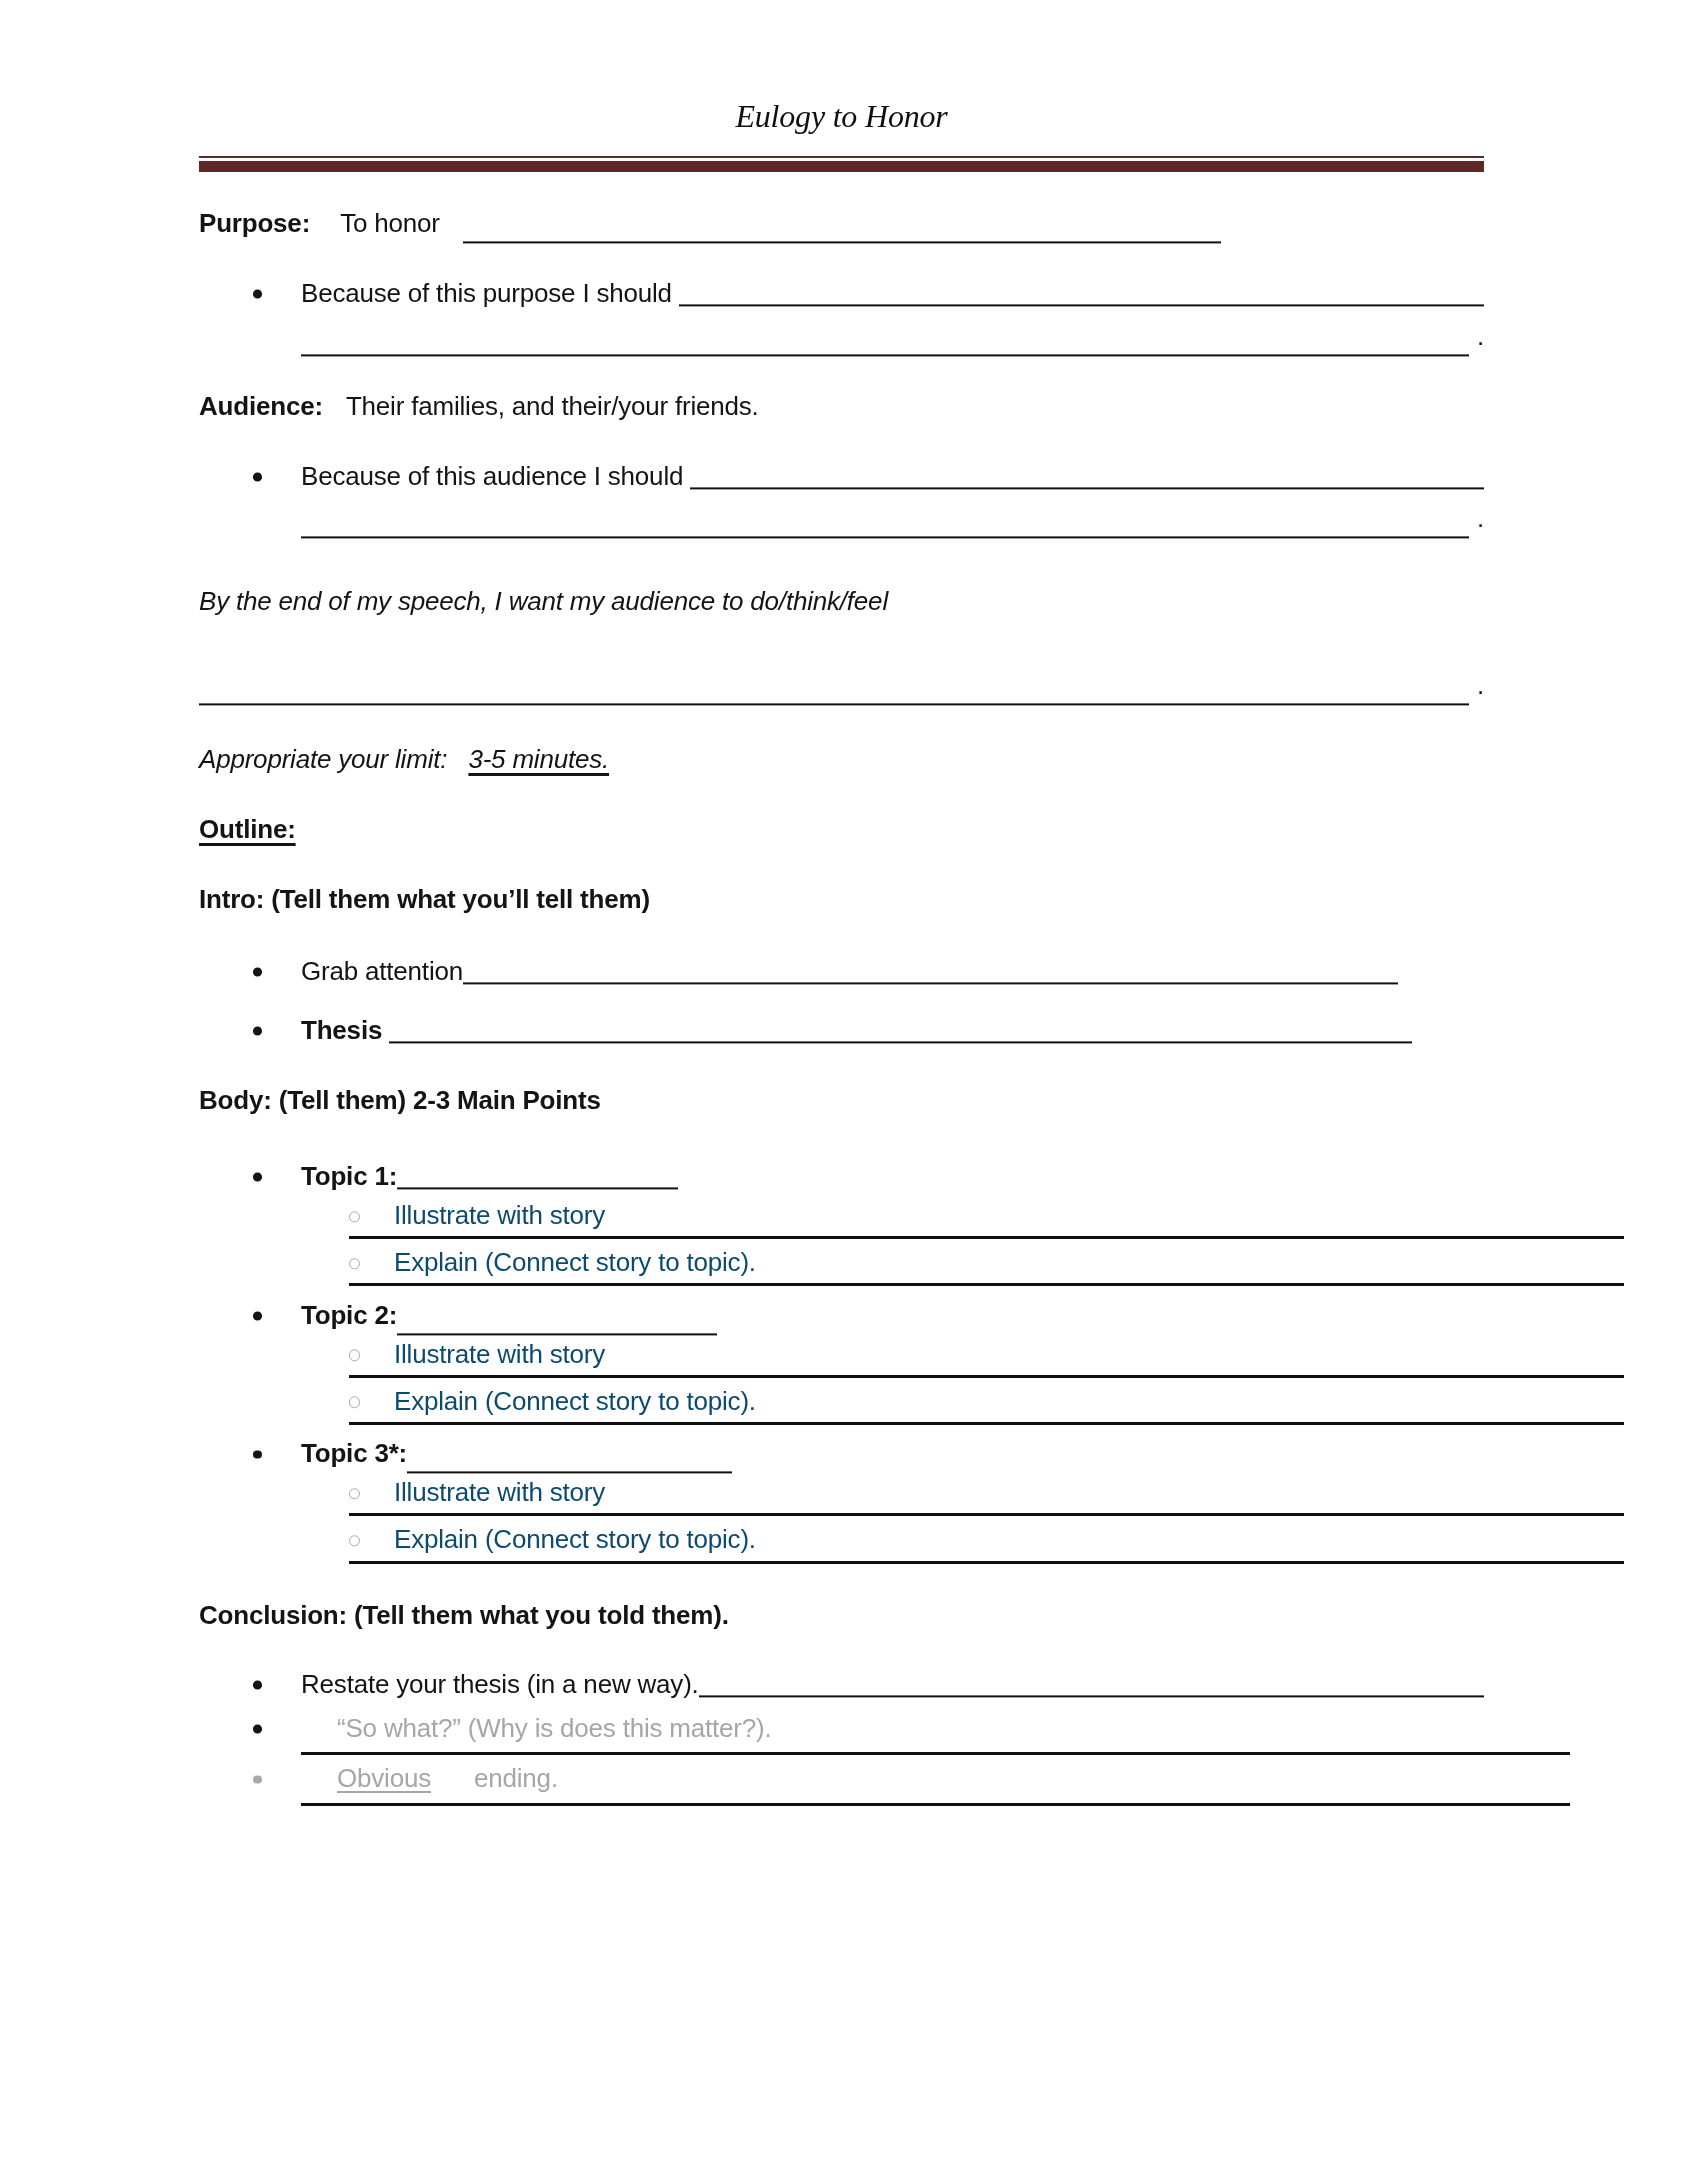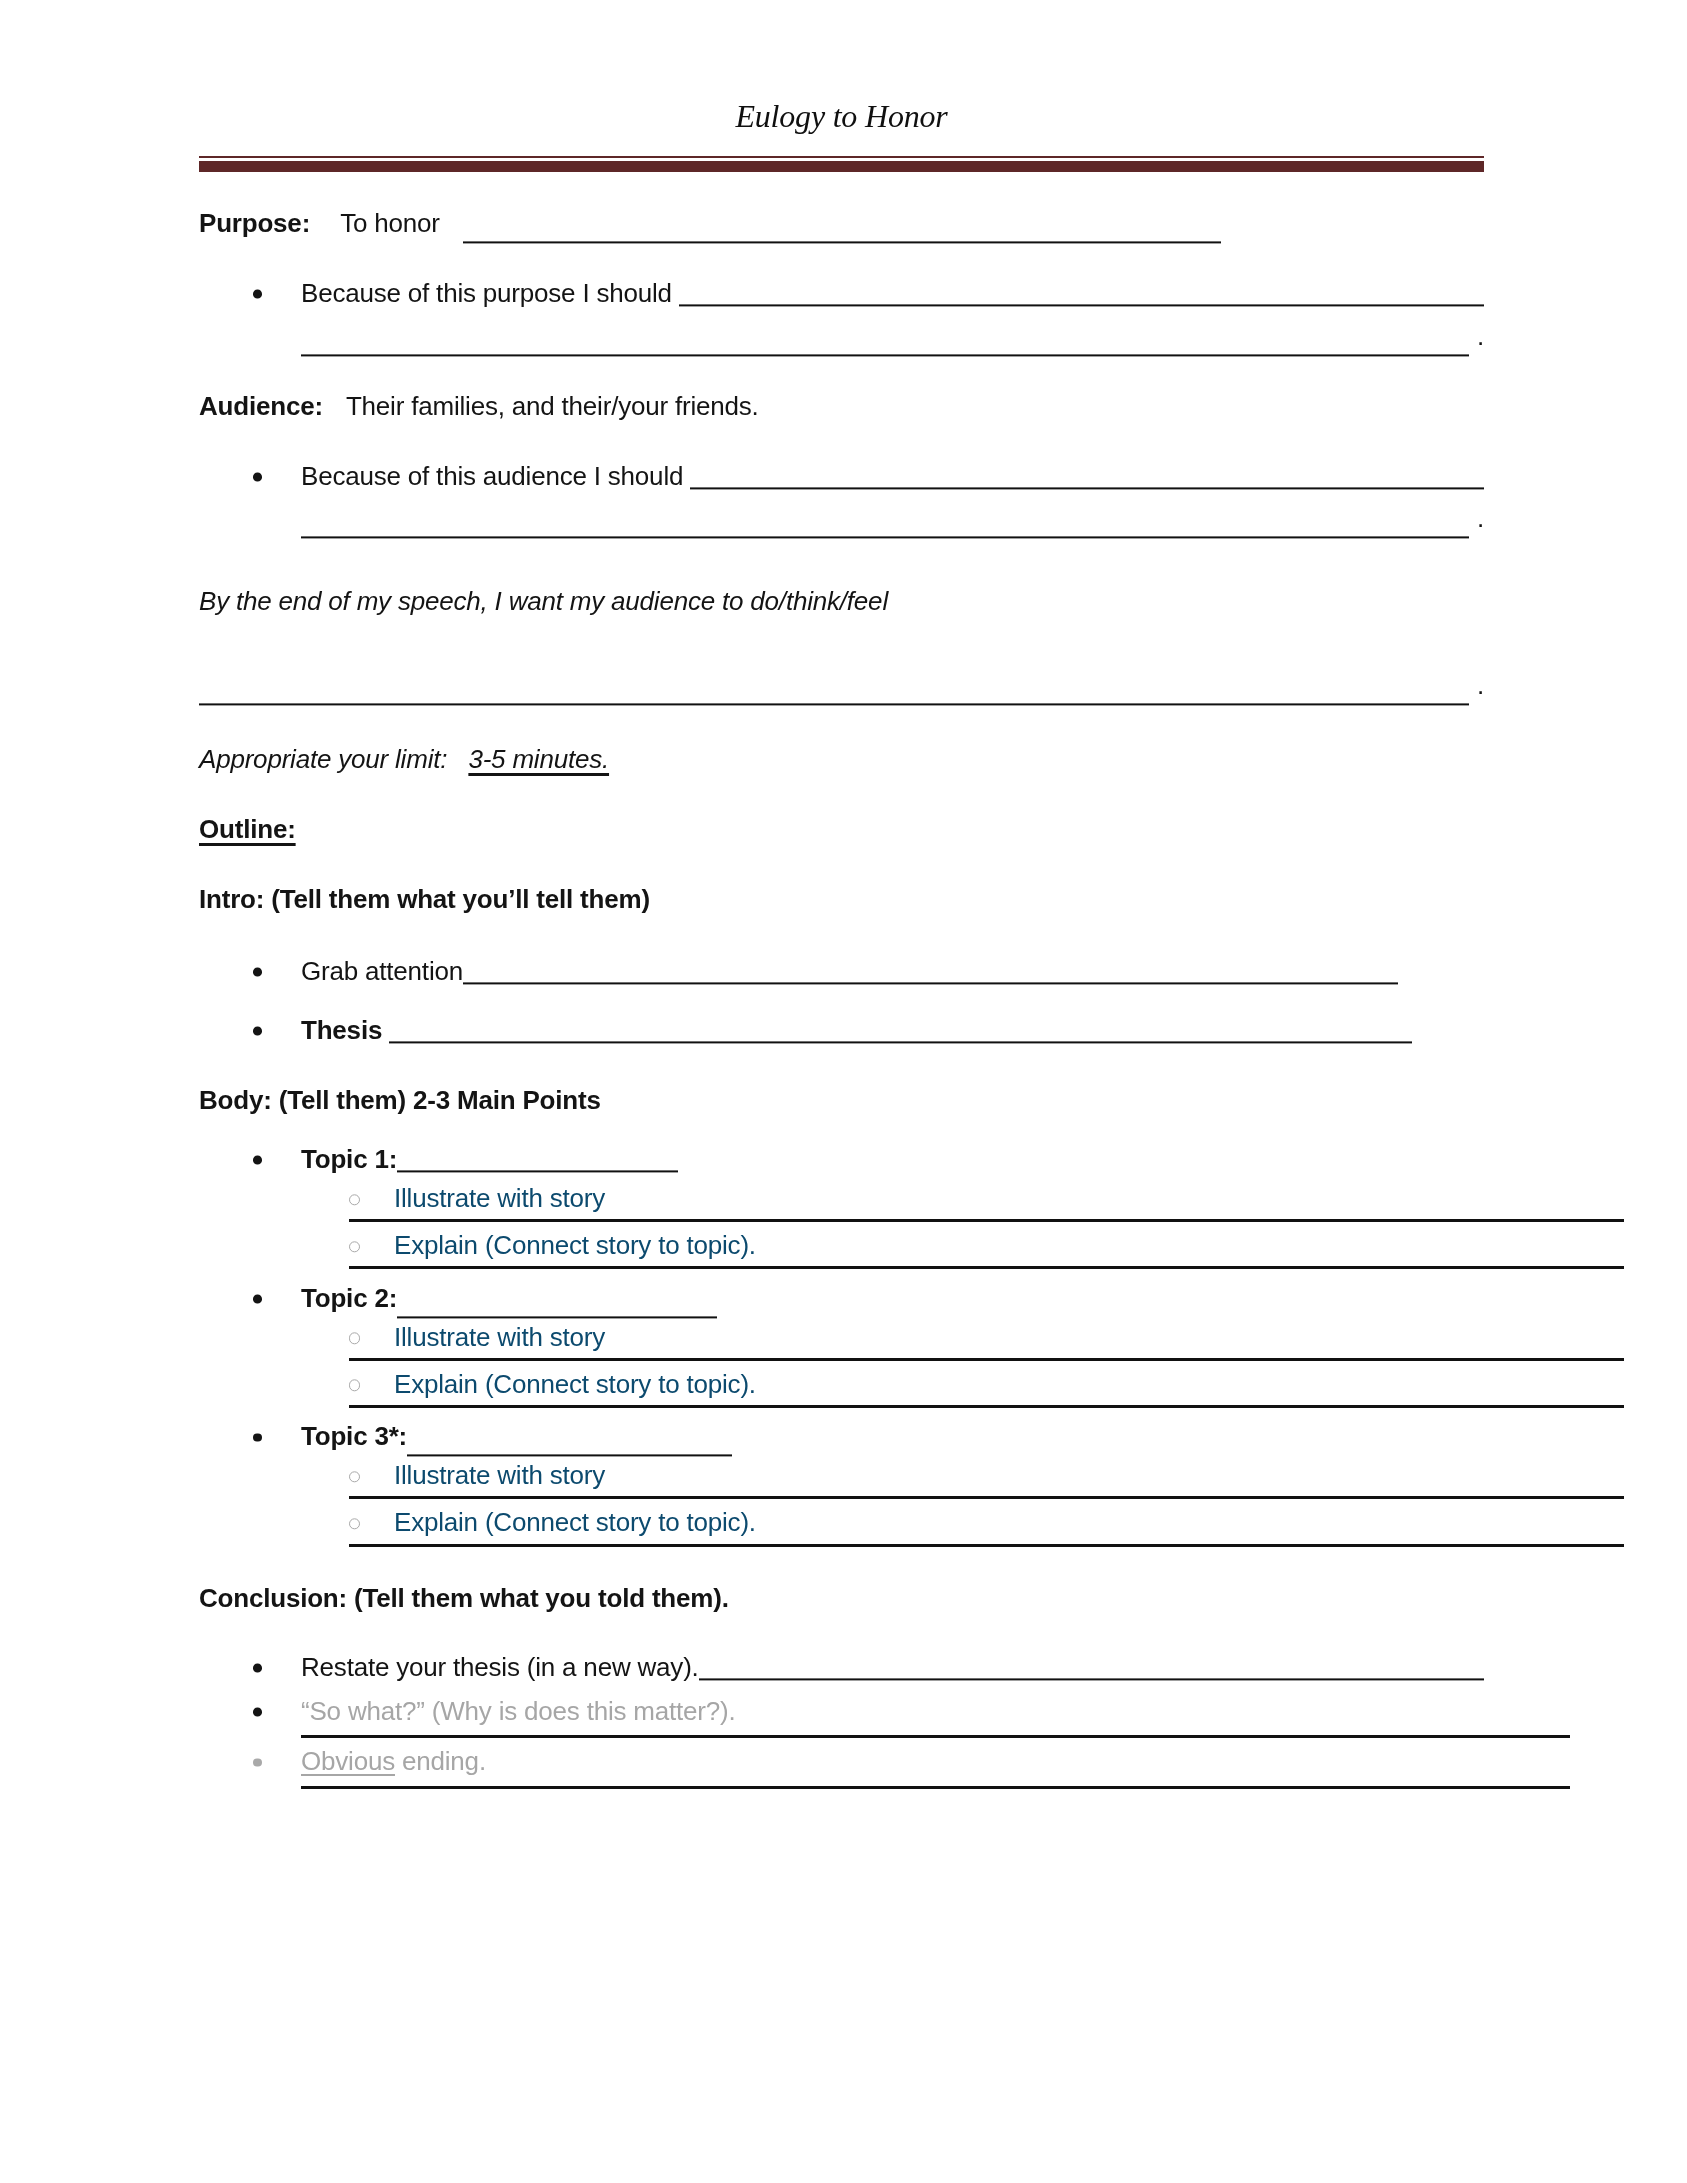--- a/index.html
+++ b/index.html
@@ -46,21 +46,21 @@
     background:#141414; transform:translateY(-3.5px);
   }
   .dot.gray { background:#a9a9a9; }
   
   .omarker { flex:none; width:45px; }
   .odot {
     display:inline-block; width:11.4px; height:11.4px; border-radius:50%;
     border:1.7px solid #a9a9a9; background:transparent; transform:translateY(-1.7px);
   }
 
-  .graytext { color:#a6a6a6; }
+  .graytext { color:#a6a6a6;margin-left:36px; }
   
   .subrow {
     display:flex; align-items:baseline;
     margin-left:150px; margin-right:-140px;
     border-bottom:3.5px solid #111;
     padding-bottom:5.2px;
     color:#0c4a6e;
   }
   
   .gline {
@@ -79,21 +79,21 @@
   .p-audience  { margin-top:38px; }
   .b-audience  { margin-top:38px; }
   .p-goal      { margin-top:51px; }
   .goal-blank  { margin-top:52px; }
   .p-time      { margin-top:42px; }
   .h-outline   { margin-top:38px; }
   .h-intro     { margin-top:38px; }
   .b-grab      { margin-top:40px; margin-right:86px; }
   .b-thesis    { margin-top:27px; margin-right:72px; }
   .h-body      { margin-top:38px; }
-  .b-topic1    { margin-top:27px; }
+  .b-topic1    { margin-top:44px; }
   .b-topic     { margin-top:12.2px;align-items:flex-end; }
   .sub-first   { margin-top:7px; }
   .sub-next    { margin-top:7px; }
   .h-conclusion{ margin-top:35px; }
   .b-restate   { margin-top:37px; }
   .g-sowhat    { margin-top:12.2px; }
   .g-ending    { margin-top:7px; }
 
   .w-purpose-blank { width:758px; }
   .w-topic1 { width:281px; }

